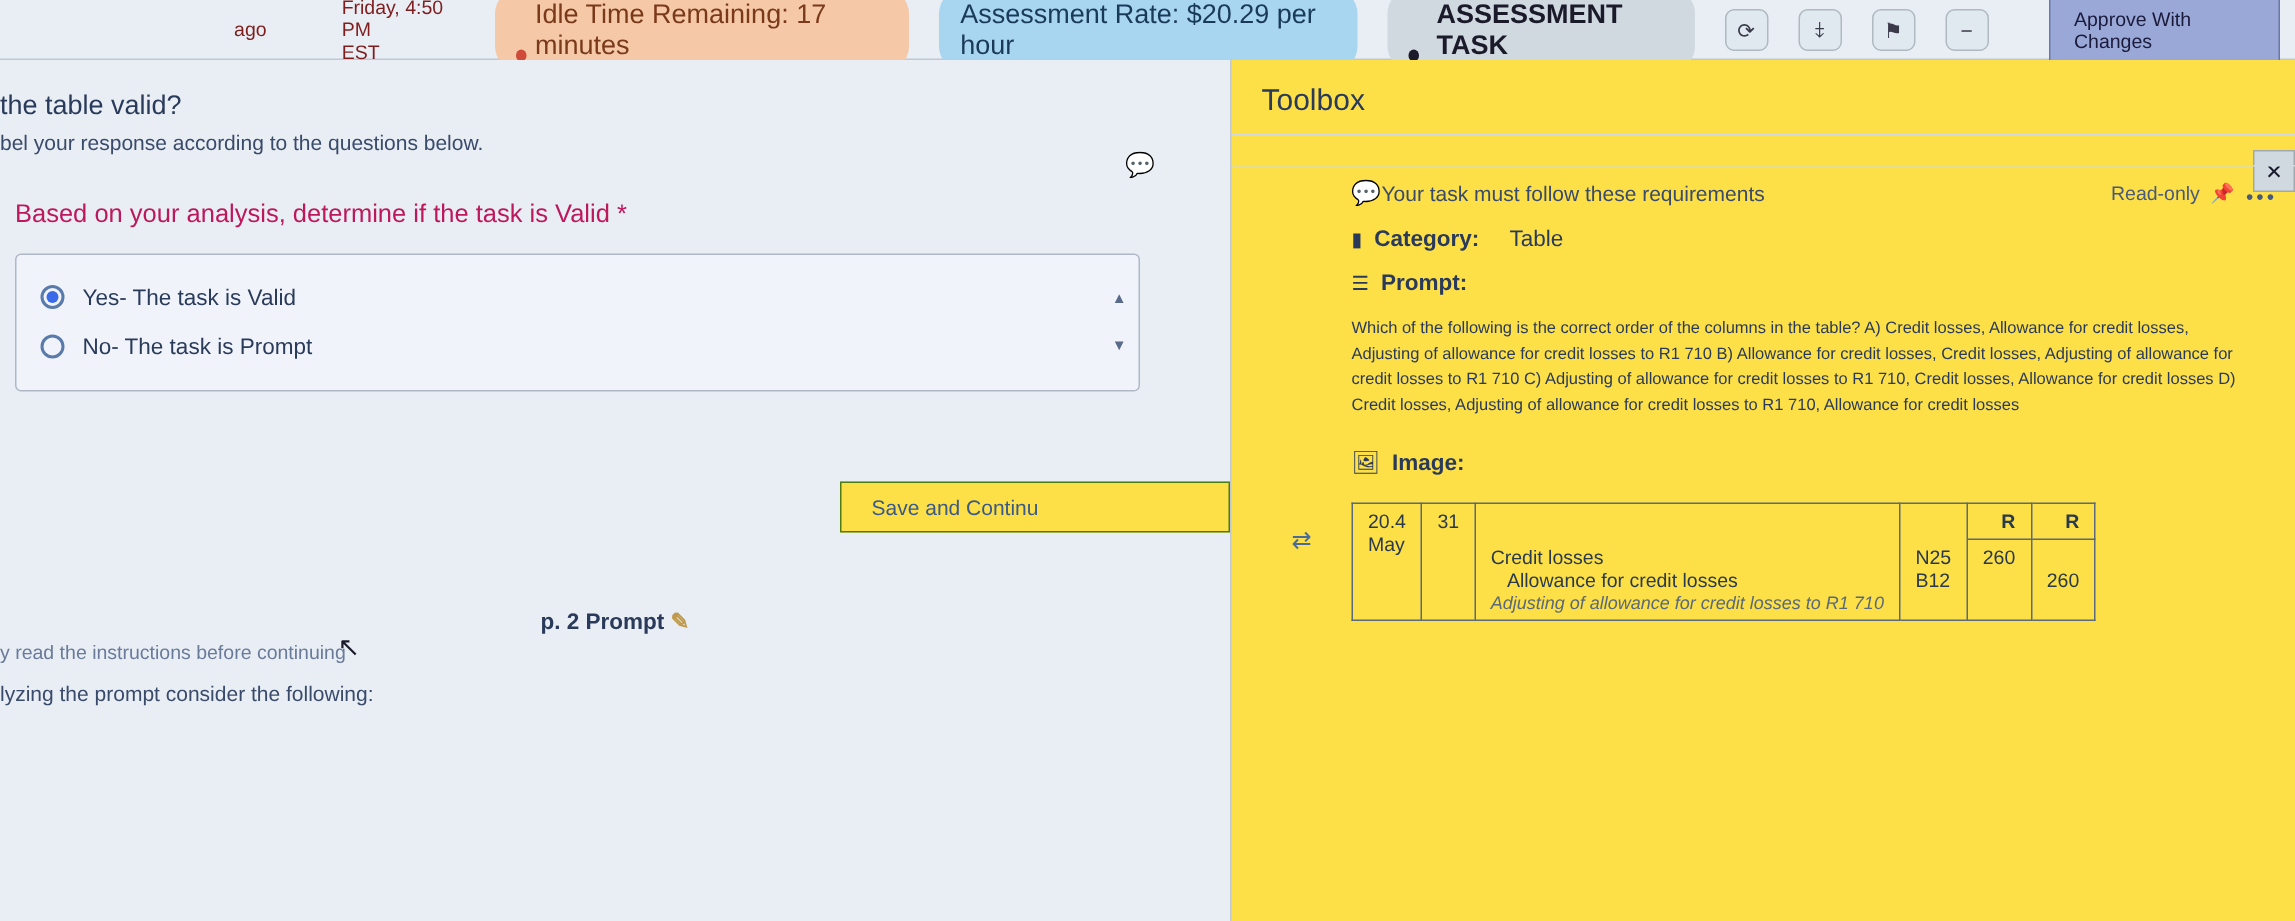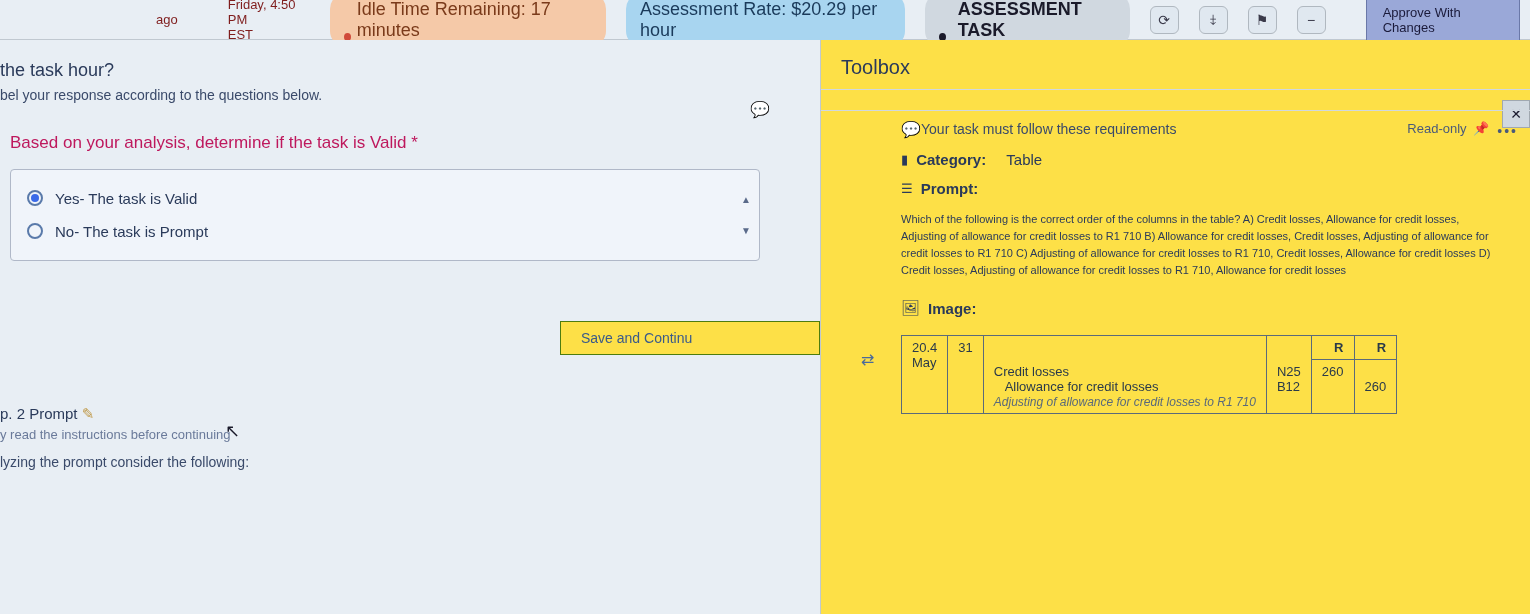--- a/index.html
+++ b/index.html
@@ -145,21 +145,22 @@
       color: #3a5a8a;
       font-size: 14px;
       cursor: pointer;
     }
     .step-section {
       margin-top: 50px;
     }
     .step-title {
       font-size: 15px;
       color: #2a3a5a;
-      font-weight: 400;
+      font-weight: 700;
+      text-align: center;
     }
     .step-title .pencil { color: #c09a4a; }
     .step-sub {
       font-size: 13px;
       color: #6a7a9a;
       margin-top: 4px;
     }
     .step-footer {
       font-size: 14px;
       color: #3a4a6a;
@@ -304,21 +305,21 @@
   <div class="icon-btn">⚑</div>
   <div class="icon-btn">−</div>
   <div style="flex:1"></div>
   <div class="approve-btn">
     <div>Approve With Changes</div>
   </div>
 </div>
 
 <div class="main-area">
   <div class="left-panel" style="position:relative">
-    <div class="section-title">the task hour?</div>
+    <div class="section-title">the table valid?</div>
     <div class="section-sub">bel your response according to the questions below.</div>
     <span class="comment-icon" style="right:50px;top:60px">💬</span>
 
     <div class="question-block">
       <div class="question-label">Based on your analysis, determine if the task is Valid *</div>
       <div class="radio-group">
         <div class="radio-option">
           <span class="radio-circle checked"></span>
           <span>Yes- The task is Valid</span>
         </div>

